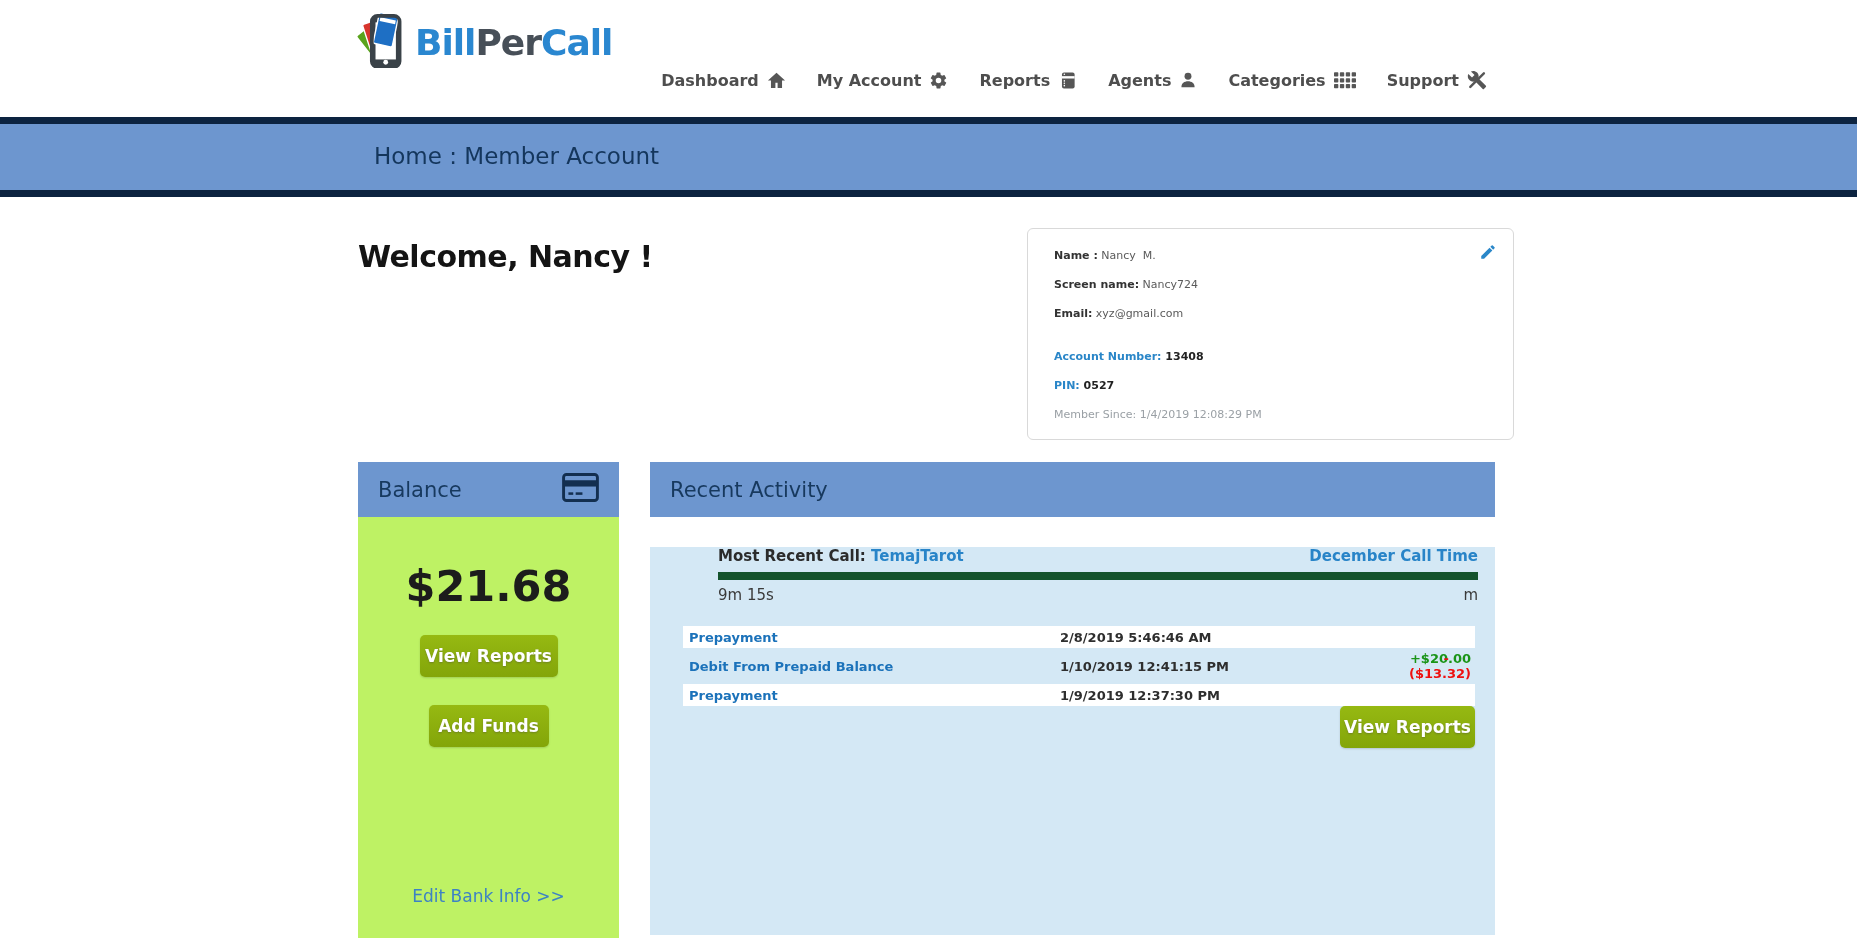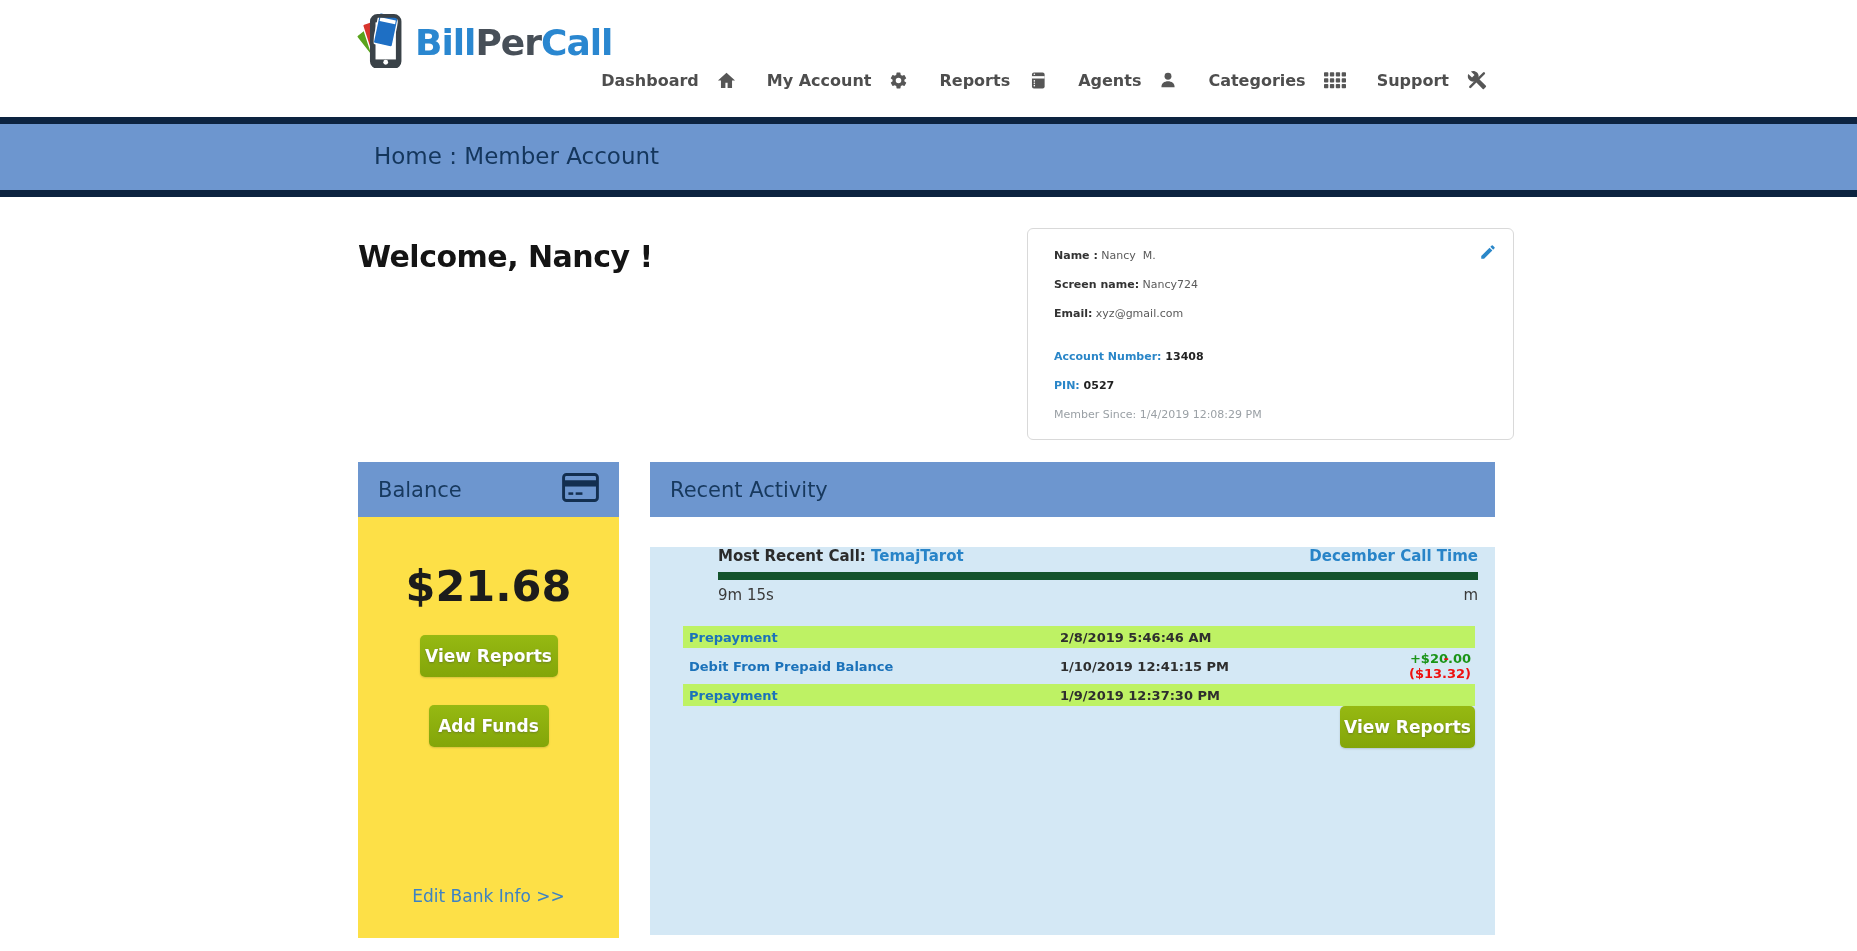--- a/index.html
+++ b/index.html
@@ -7,21 +7,21 @@
   .page { position:relative; width:1857px; height:951px; background:#fff; overflow:hidden; }
 
   
   .top-header { position:absolute; left:4px; top:0; width:100%; height:149px; background:#fff; }
   .logo { position:absolute; left:353px; top:12px; display:flex; align-items:center; gap:8px; cursor:pointer; }
   .logo-text { font-size:36px; font-weight:bold; letter-spacing:-1px; }
   .logo-text .blue { color:#2a87d0; }
   .logo-text .dark { color:#474f58; }
 
   .nav { position:absolute; right:374px; top:70px; display:flex; align-items:center; gap:31px; }
-  .nav-item { display:flex; align-items:center; gap:18px; font-size:16px; font-weight:bold; color:#4e4e4e; cursor:pointer; white-space:nowrap; }
+  .nav-item { display:flex; align-items:center; gap:8px; font-size:16px; font-weight:bold; color:#4e4e4e; cursor:pointer; white-space:nowrap; }
   .nav-item svg { display:block; }
 
   
   .breadcrumb-bar { position:absolute; left:0; top:117px; width:100%; height:80px; background:#6d96cf;
                     border-top:7px solid #0c2340; border-bottom:7px solid #0c2340; }
   .breadcrumb-text { position:absolute; left:374px; top:50%; transform:translateY(-54%); font-size:23px; color:#14365c; }
 
   
   .main { position:absolute; left:0; top:197px; width:100%; height:754px; }
   .welcome { position:absolute; left:358px; top:42px; font-size:30px; font-weight:800; color:#141414; letter-spacing:-0.5px; }
@@ -36,40 +36,40 @@
   .pc-gap { height:14px; }
   .pc-muted { color:#9aa0a5; }
   .pencil-btn { position:absolute; top:14px; right:16px; cursor:pointer; }
 
   
   .card-header { height:55px; background:#6d96cf; display:flex; align-items:center; justify-content:space-between; padding:0 20px; }
   .card-title { font-size:21px; color:#17395e; }
 
   
   .balance-card { position:absolute; left:358px; top:265px; width:261px; }
-  .balance-body { position:relative; background:#fde047; height:421px; text-align:center; }
+  .balance-body { position:relative; background:#bef264; height:421px; text-align:center; }
   .balance-amount { padding-top:46px; font-size:43px; line-height:1.1; font-weight:600; color:#1c1c1c; }
   .green-btn { display:block; border:none; border-radius:5px; color:#fff; font-weight:bold; font-size:17px;
                font-family:inherit; background:linear-gradient(180deg,#96b912 0%, #83a509 100%);
                text-shadow:0 1px 2px rgba(70,70,70,.4); cursor:pointer; box-shadow:0 1px 2px rgba(0,0,0,.15); }
   .btn-view-balance { width:138px; height:42px; margin:25px auto 0; }
   .btn-add-funds { width:120px; height:42px; margin:28px auto 0; }
   .edit-bank-link { position:absolute; bottom:32px; left:0; width:100%; text-align:center; color:#3d82c4; font-size:17px; cursor:pointer; }
 
   
   .activity-card { position:absolute; left:650px; top:265px; width:845px; }
   .activity-body { position:relative; background:#d4e8f5; height:388px; }
   .mrc-row { margin:30px 17px 0 68px; display:flex; justify-content:space-between; align-items:flex-end;
              padding-bottom:7px; border-bottom:8px solid #14532d; font-size:15px; font-weight:bold; color:#2b2b2b; }
   .link-blue { color:#2884c8; cursor:pointer; }
   .sub-row { margin:6px 17px 0 68px; display:flex; justify-content:space-between; font-size:15px; color:#3a3a3a; }
   .tx-table { margin:22px 20px 0 33px; }
   .tx-row { display:flex; align-items:center; font-size:13px; font-weight:bold; height:22px; }
   .tx-row.tall { height:36px; }
-  .tx-row.striped { background:#bef264; }
+  .tx-row.striped { background:#ffffff; }
   .tx-type { width:377px; padding-left:6px; color:#1b72ba; cursor:pointer; }
   .tx-date { flex:1; color:#2e2e2e; }
   .tx-amount { width:110px; text-align:right; padding-right:4px; }
   .tx-amount .l1 { line-height:15px; padding-right:22px; }
   .tx-amount .l2 { line-height:15px; }
   .credit { color:#1a9417;margin-top:42px; }
   .debit { color:#ee1010; }
   .activity-btn-row { display:flex; justify-content:flex-end; margin-right:20px; }
   .btn-view-activity { width:135px; height:42px; }
 </style>

